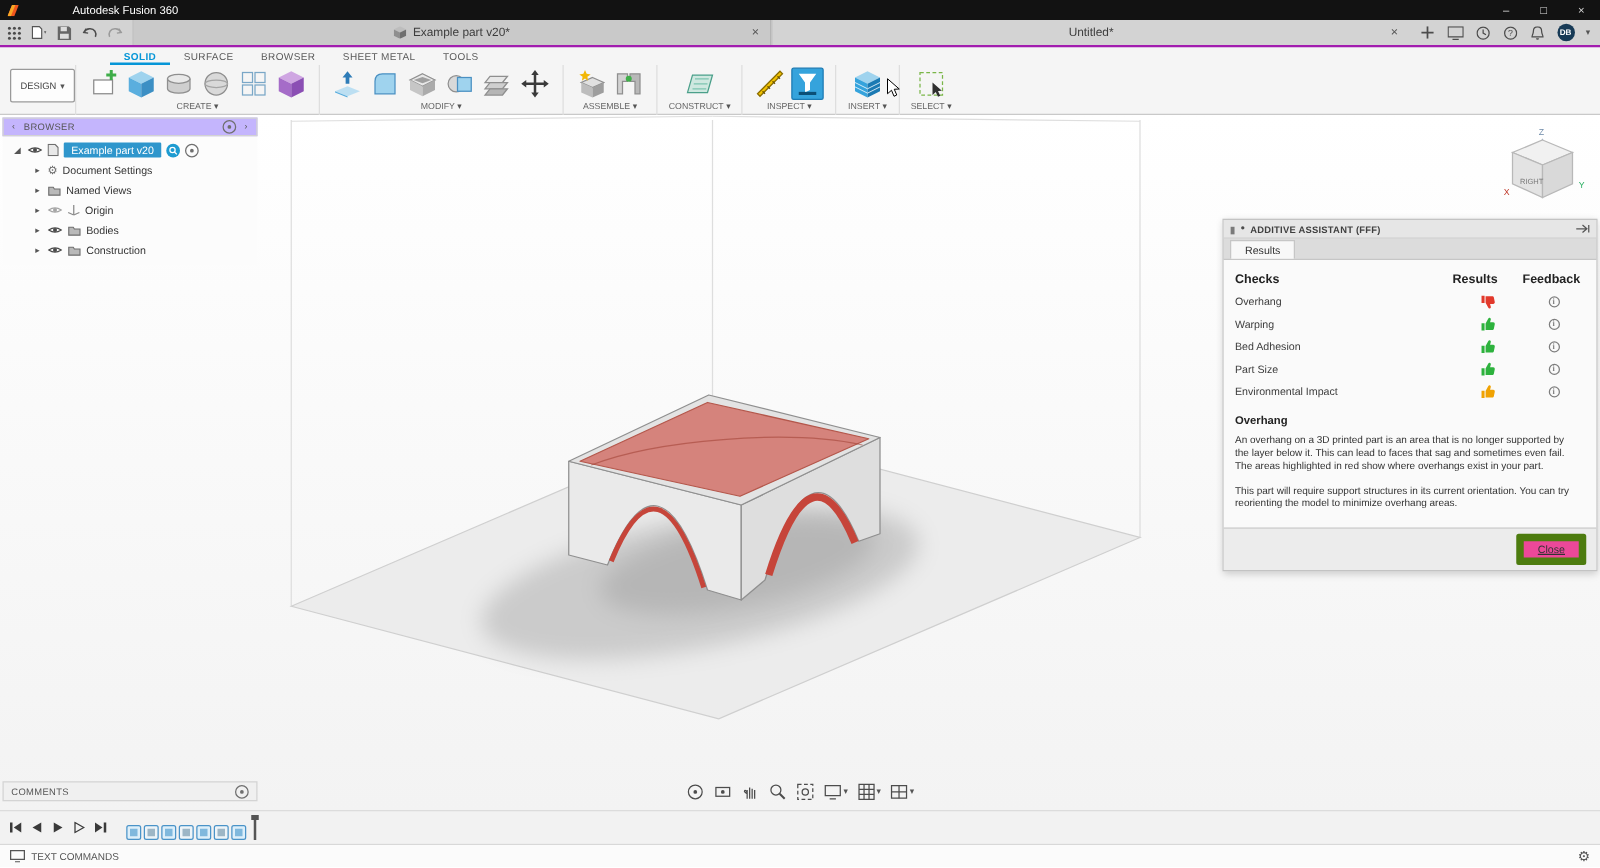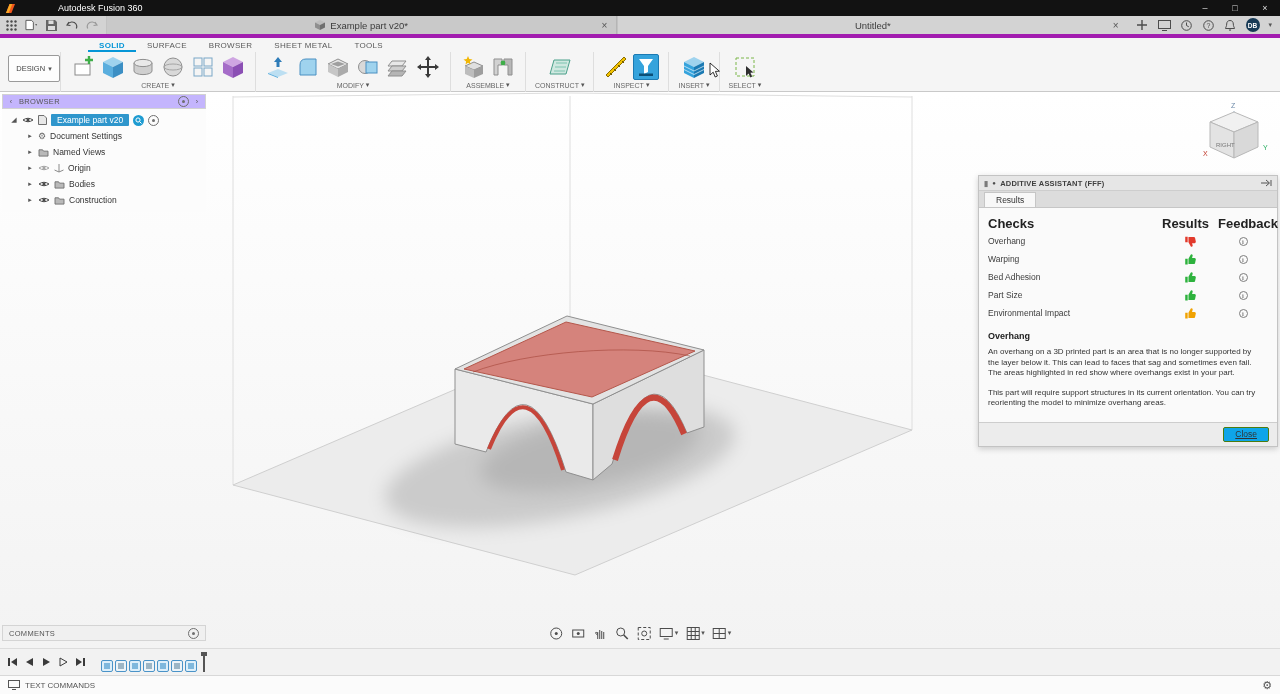--- a/index.html
+++ b/index.html
@@ -11,21 +11,21 @@
   
   .titlebar{left:0;top:0;width:1280px;height:16px;background:#121212;color:#fff;
     display:flex;align-items:center;font-size:9px;gap:38px;}
   .fusion-logo{width:9px;height:9px;margin:0 5px 0 6px;}
   .win-controls{margin-left:auto;display:flex;height:16px;}
   .win-btn{width:30px;height:16px;display:flex;align-items:center;justify-content:center;
     font-size:9px;color:#ddd;cursor:default;}
 
   
   .tabbar{left:0;top:16px;width:1280px;height:22px;background:#d3d3d3;
-    border-bottom:4px solid #a21caf;display:flex;align-items:stretch;}
+    border-bottom:2px solid #a21caf;display:flex;align-items:stretch;}
   .tb-left{display:flex;align-items:center;gap:7px;padding:0 8px 0 5px;}
   .tb-ic{width:13px;height:13px;display:flex;align-items:center;justify-content:center;color:#4c4c4c;}
   .doc-tab{flex:1;display:flex;align-items:center;justify-content:center;position:relative;
     font-size:9.5px;color:#3c3c3c;border-left:1px solid #c2c2c2;}
   .doc-tab.active{background:#c9c9c9;border-right:1px solid #b5b5b5;}
   .doc-tab .closex{position:absolute;right:9px;font-size:10px;color:#555;}
   .tab-doc-ic{margin-right:5px;}
   .tb-right{display:flex;align-items:center;gap:9px;padding:0 8px;}
   .avatar{width:14px;height:14px;border-radius:50%;background:#173a56;color:#fff;
     font-size:6.5px;display:flex;align-items:center;justify-content:center;font-weight:bold;}
@@ -69,37 +69,37 @@
   .assistant{left:978px;top:175px;width:300px;background:#efefef;border:1px solid #c3c3c3;
     box-shadow:0 2px 6px rgba(0,0,0,.18);}
   .as-header{height:15px;display:flex;align-items:center;font-size:7.5px;font-weight:bold;color:#3f3f3f;
     background:#e6e6e6;border-bottom:1px solid #cdcdcd;padding:0 5px;gap:4px;letter-spacing:.2px;}
   .as-tabs{height:17px;background:#dcdcdc;display:flex;align-items:flex-end;padding-left:5px;
     border-bottom:1px solid #c6c6c6;}
   .as-tab{background:#f8f8f8;border:1px solid #c6c6c6;border-bottom:none;font-size:8.5px;color:#333;
     padding:2px 11px 2px;}
   .as-content{background:#fafafa;padding:7px 9px 4px;}
   .check-grid{display:grid;grid-template-columns:1fr 56px 50px;align-items:center;}
-  .check-head{font-size:13px;font-weight:bold;color:#222;height:17px;}
+  .check-head{font-size:10px;font-weight:bold;color:#222;height:17px;}
   .check-row{height:18px;font-size:8.5px;color:#3c3c3c;}
   .cc{display:flex;justify-content:center;}
   .thumb{width:13px;height:13px;}
   .thumb path{fill:#999;}
   .thumb.pass path{fill:#2db23d;}
   .thumb.warn path{fill:#f0a202;}
   .thumb.fail path{fill:#e2392b;}
   .thumb.fail{transform:rotate(180deg) scaleX(-1);}
   .info-ic{width:9px;height:9px;border:1px solid #7d7d7d;border-radius:50%;color:#7d7d7d;
     font-size:6.5px;font-weight:bold;display:flex;align-items:center;justify-content:center;
     font-family:"Liberation Serif",serif;}
   .detail-heading{font-weight:bold;font-size:9px;color:#222;margin:9px 0 6px;}
   .detail-p{font-size:8px;color:#333;line-height:10.5px;margin-bottom:9px;width:276px;}
   .as-footer{background:#ececec;border-top:1px solid #cdcdcd;padding:4px 8px;display:flex;
     justify-content:flex-end;}
-  .close-btn{font-size:8.5px;padding:1px 11px 2px;background:#0ea5e9;border:1px solid #4d7c0f;
+  .close-btn{font-size:8.5px;padding:1px 11px 2px;background:#ec4899;border:6px solid #4d7c0f;
     border-radius:2px;color:#333;text-decoration:underline;}
 
   
   .comments{left:2px;top:625px;width:204px;height:16px;background:#f0f0f0;border:1px solid #d4d4d4;
     display:flex;align-items:center;font-size:7.5px;color:#555;padding:0 6px;letter-spacing:.3px;}
   .comments .spacer{flex:1;}
   .navbar{top:624px;left:50%;transform:translateX(-50%);height:18px;display:flex;align-items:center;gap:3px;}
   .nav-ic{display:flex;align-items:center;gap:1px;padding:1px 2px;color:#4c4c4c;}
   .timeline{left:0;top:648px;width:1280px;height:27px;background:#f2f2f2;border-top:1px solid #dcdcdc;
     display:flex;align-items:center;}

